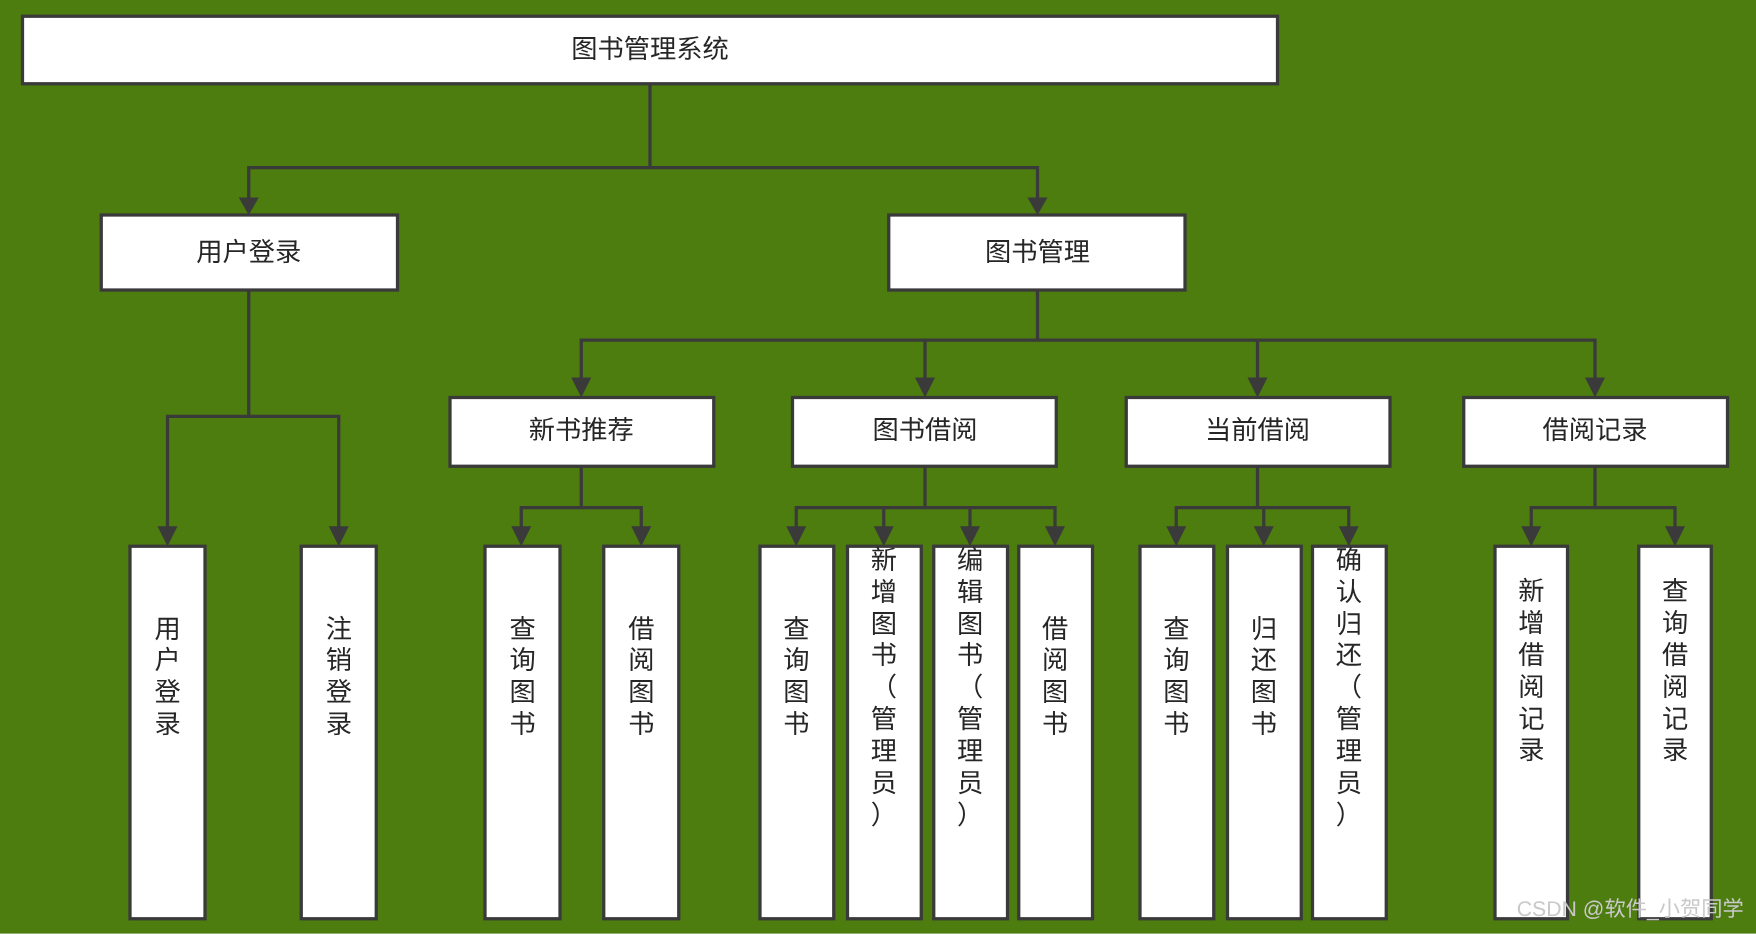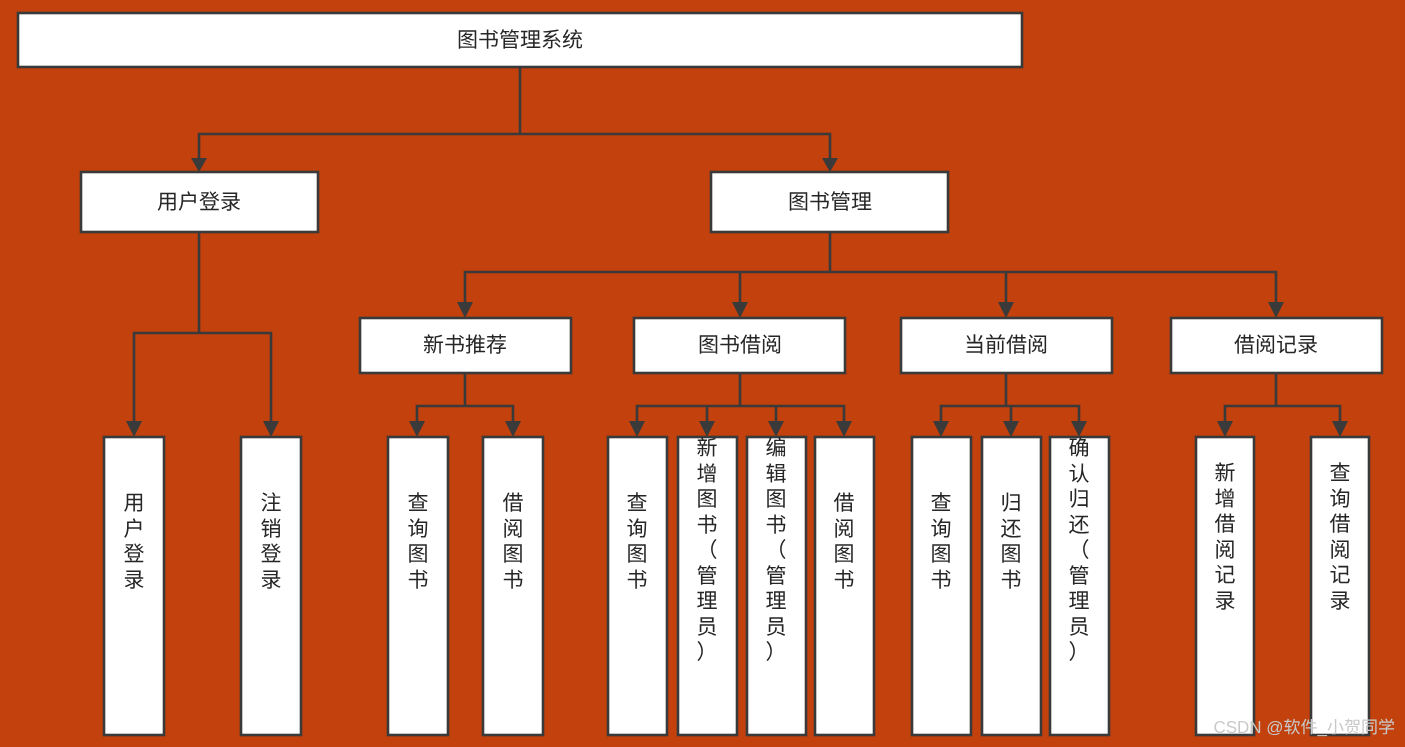--- a/index.html
+++ b/index.html
@@ -11,21 +11,21 @@
   body {
     width: 1405px;
     height: 747px;
     overflow: hidden;
     font-family: "Liberation Sans", "DejaVu Sans", sans-serif;
   }
   #diagram-root {
     position: relative;
     width: 1405px;
     height: 747px;
-    background: #c2410c;
+    background: #4d7c0f;
   }
   svg#tree-svg {
     display: block;
     width: 1405px;
     height: 747px;
   }
   .node-box {
     fill: #ffffff;
     stroke: #3a3a3a;
     stroke-width: 2.6;

